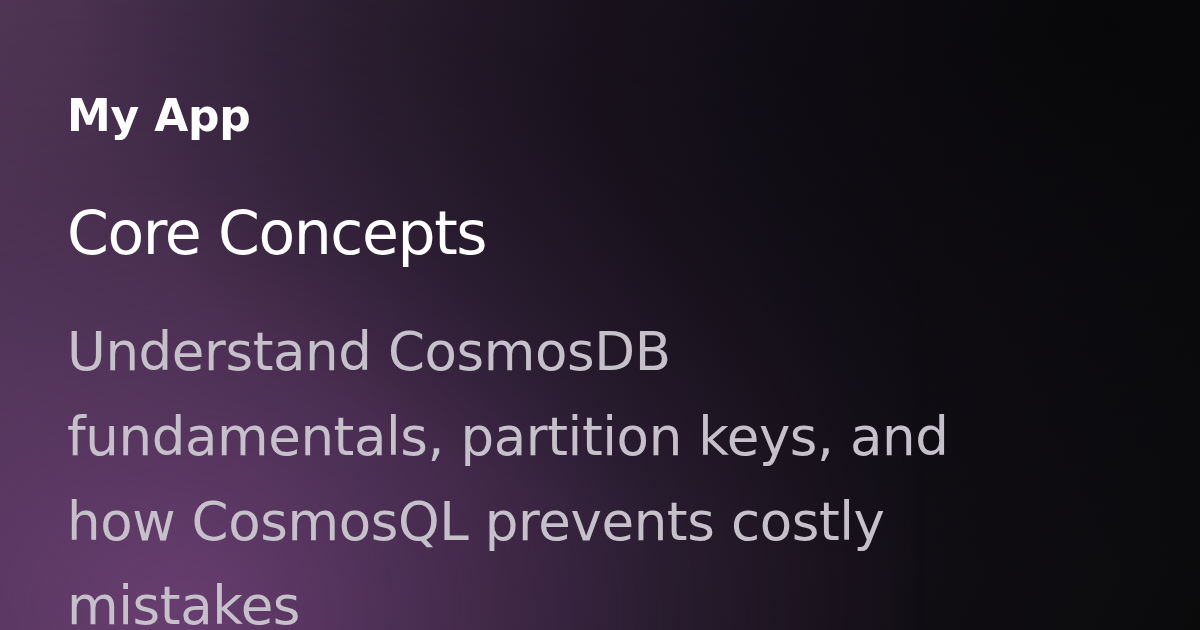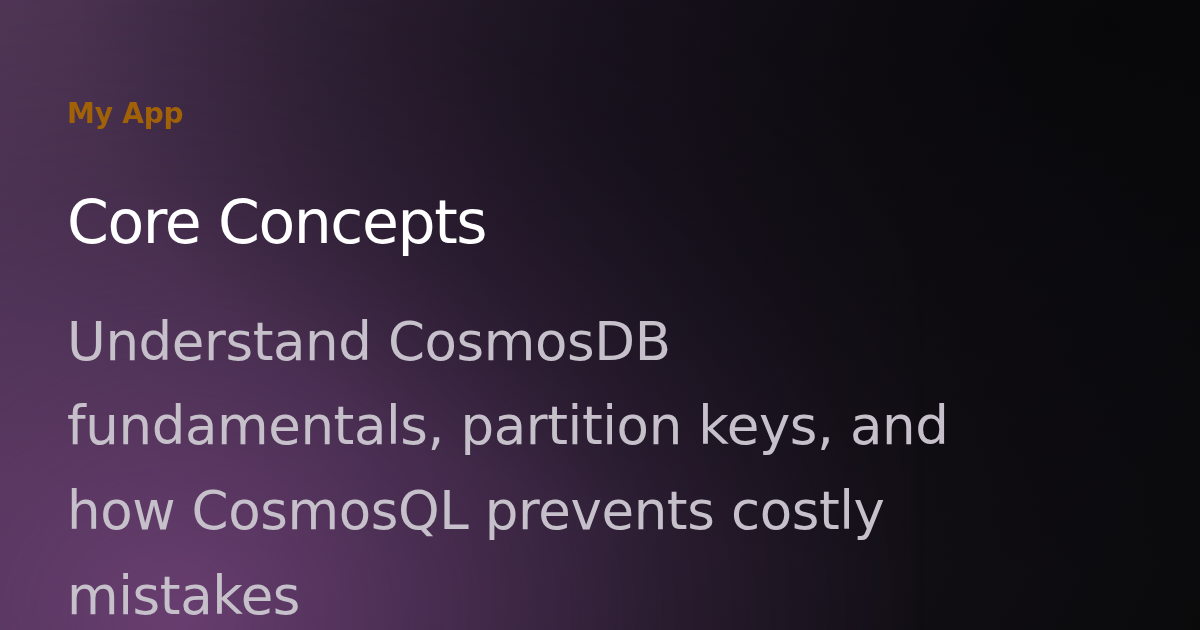--- a/index.html
+++ b/index.html
@@ -79,27 +79,26 @@
     top: 0;
     width: 1010px;
     height: 630px;
     display: flex;
     flex-direction: column;
     justify-content: flex-start;
     padding-top: 92px;
   }
 
   .og-card__eyebrow {
-    font-size: 28px;
+    font-size: 44px;
     font-weight: 700;
     line-height: 1.08;
     letter-spacing: -0.2px;
-    color: #a16207;
+    color: #ffffff;
     white-space: nowrap;
-    margin-top: 7px;
   }
 
   .og-card__title {
     margin-top: 62px;
     font-size: 60px;
     font-weight: 400;
     line-height: 1.04;
     letter-spacing: -1.4px;
     color: #ffffff;
     white-space: nowrap;

